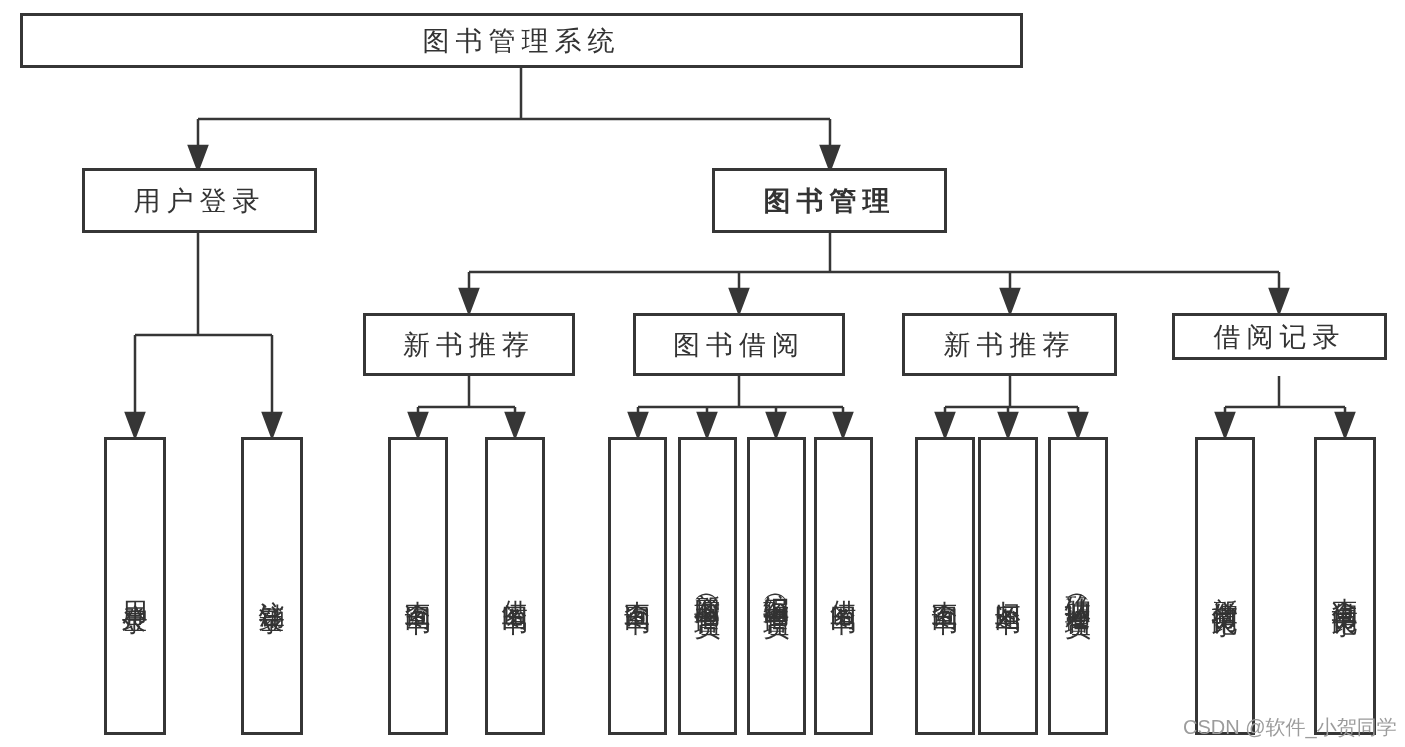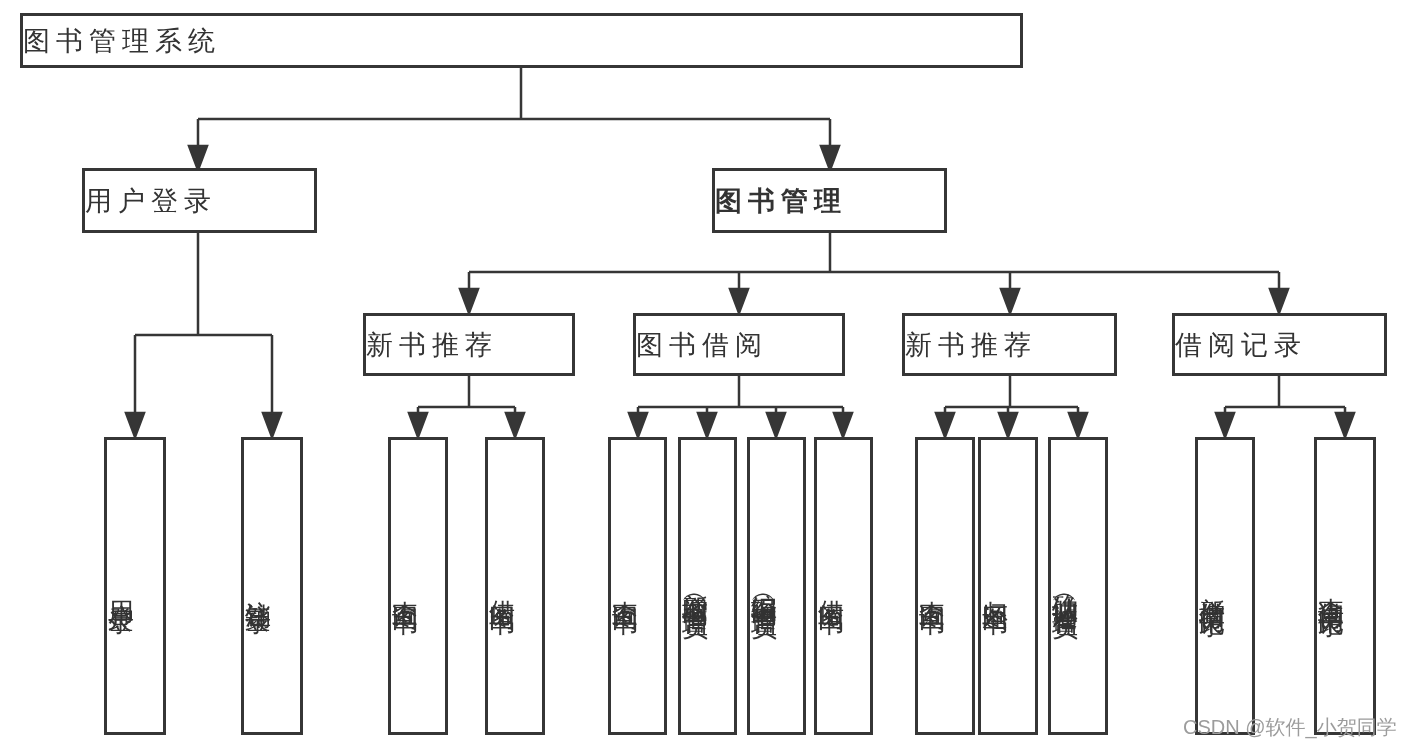--- a/index.html
+++ b/index.html
@@ -3,21 +3,21 @@
 <meta charset="utf-8">
 <style>
   html,body{margin:0;padding:0;background:#ffffff;}
   .canvas{
     position:relative;width:1405px;height:747px;background:#ffffff;
     font-family:"Liberation Sans","DejaVu Sans",sans-serif;color:#333333;overflow:hidden;
   }
   .connectors{position:absolute;left:0;top:0;z-index:1;pointer-events:none;}
   .box{
     position:absolute;box-sizing:border-box;border:3px solid #363636;background:#ffffff;
-    display:flex;align-items:center;z-index:2;
+    display:flex;align-items:center;justify-content:center;z-index:2;
   }
   .hlabel{font-size:27px;letter-spacing:6px;white-space:nowrap;color:#333333;}
   .vtext{
     writing-mode:vertical-rl;text-orientation:mixed;
     font-size:26px;letter-spacing:3px;line-height:1.1;color:#333333;white-space:nowrap;
   }
   .watermark{
     position:absolute;left:1183px;top:714px;z-index:5;
     font-size:20px;color:#9c9c9c;white-space:nowrap;
   }
@@ -92,21 +92,21 @@
 
   <div class="box" style="left:363px;top:313px;width:212px;height:63px;">
     <span class="hlabel">新书推荐</span>
   </div>
   <div class="box" style="left:633px;top:313px;width:212px;height:63px;">
     <span class="hlabel">图书借阅</span>
   </div>
   <div class="box" style="left:902px;top:313px;width:215px;height:63px;">
     <span class="hlabel">新书推荐</span>
   </div>
-  <div class="box" style="left:1172px;top:313px;width:215px;height:63px;">
+  <div class="box" style="left:1172px;top:313px;width:215px;height:47px;">
     <span class="hlabel">借阅记录</span>
   </div>
 
   <div class="box" style="left:104px;top:437px;width:62px;height:298px;">
     <span class="vtext">用户登录</span>
   </div>
   <div class="box" style="left:241px;top:437px;width:62px;height:298px;">
     <span class="vtext">注销登录</span>
   </div>
 

